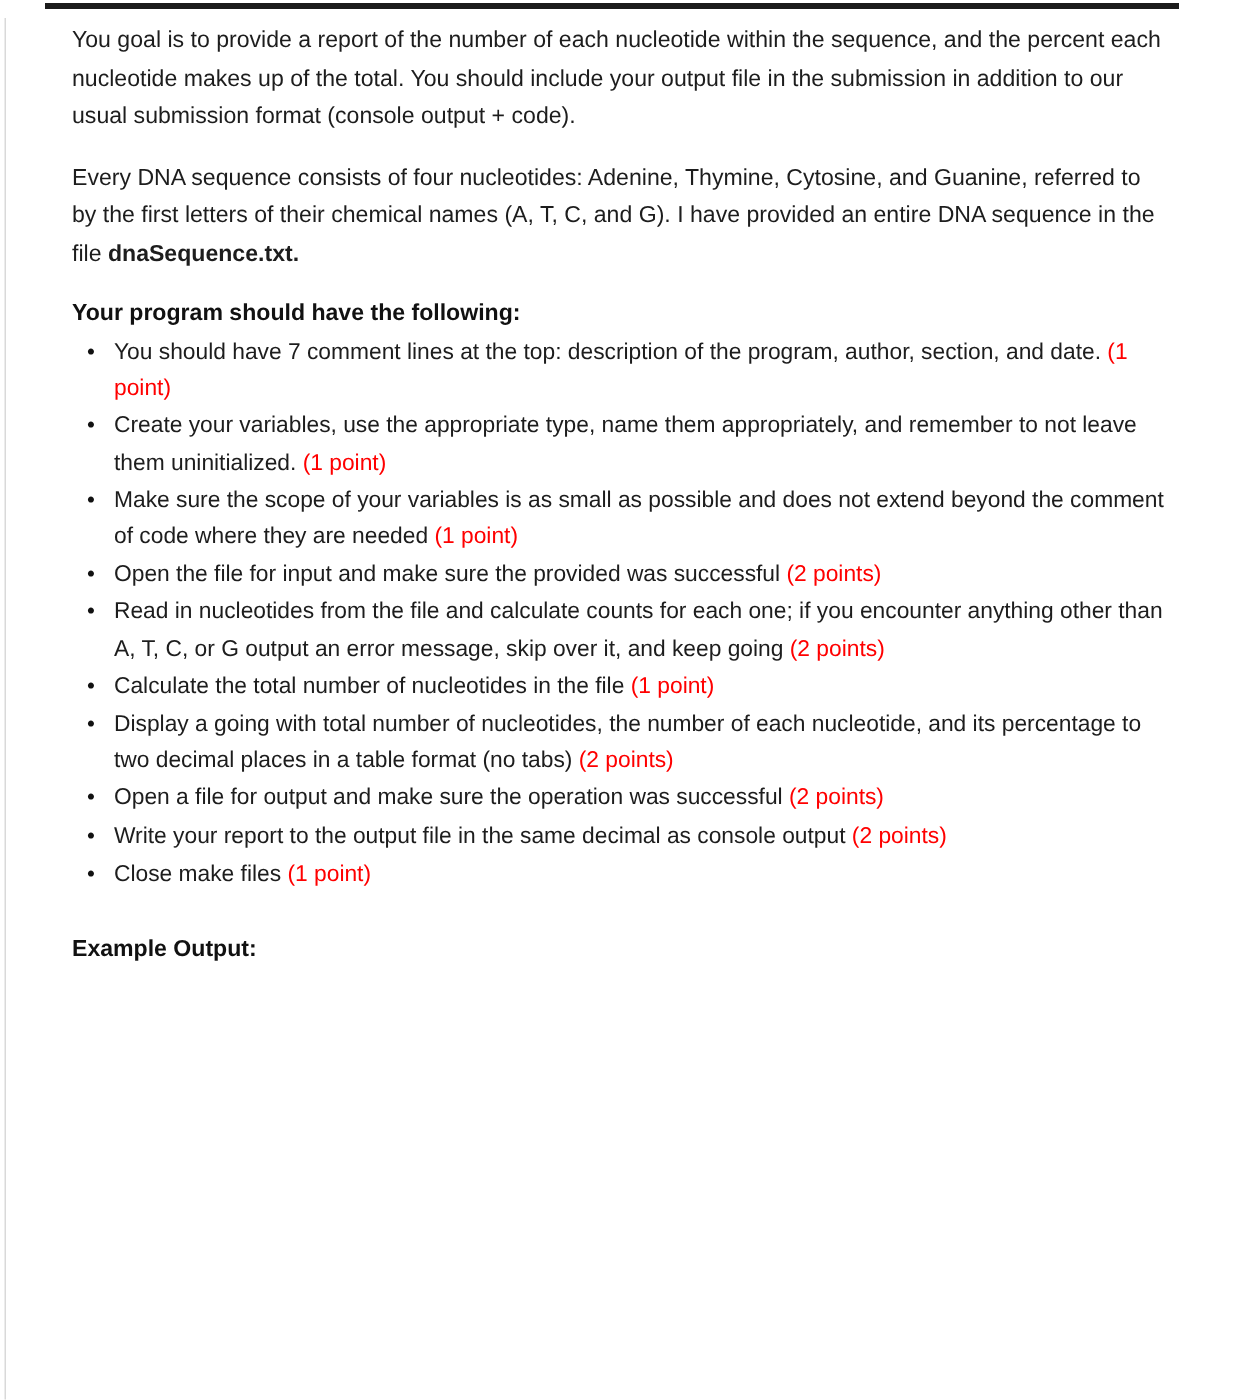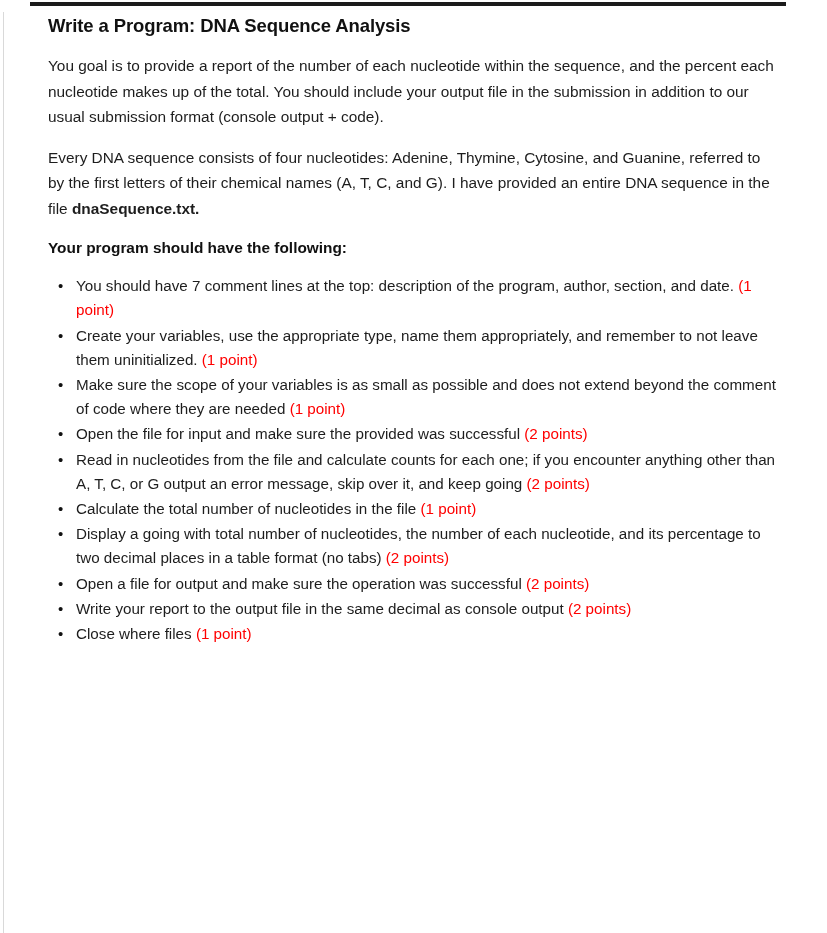--- a/index.html
+++ b/index.html
@@ -55,21 +55,21 @@
     font-size: 15.4px;
     line-height: 25.5px;
     margin: 0 0 15px 0;
     color: #1d1d1d;
   }
   p.para b { font-weight: bold; }
 
   h2.subhead {
     font-size: 15.4px;
     font-weight: bold;
-    margin: 0 0 14px 0;
+    margin: 0 0 2px 0;
     line-height: 24px;
     color: #111111;
   }
 
   ul.req-list {
     list-style: none;
     margin: 0;
     padding: 0;
   }
   ul.req-list li {
@@ -109,36 +109,36 @@
   }
 </style>
 </head>
 <body>
 
 <div id="top-rule"></div>
 <div id="left-edge"></div>
 
 <div id="page">
 
-  <h1 id="doc-title">Write a Program: DNA Sequence Analysis</h1>
 
   <p class="para">You goal is to provide a report of the number of each nucleotide within the sequence, and the percent each nucleotide makes up of the total. You should include your output file in the submission in addition to our usual submission format (console output + code).</p>
 
   <p class="para"><span>Every DNA sequence consists of four nucleotides: Adenine, Thymine, Cytosine, and Guanine, referred to by the first letters of their chemical names (A, T, C, and G).  I have provided an entire DNA sequence in the file </span><b>dnaSequence.txt.</b></p>
 
   <h2 class="subhead">Your program should have the following:</h2>
 
   <ul class="req-list" id="req-list">
       <li><span class="bullet">•</span><span>You should have 7 comment lines at the top: description of the program, author, section, and date. </span><span class="pts" style="color: rgb(255, 0, 0);">(1 point)</span></li>
       <li><span class="bullet">•</span><span>Create your variables, use the appropriate type, name them appropriately, and remember to not leave them uninitialized. </span><span class="pts" style="color: rgb(255, 0, 0);">(1 point)</span></li>
       <li><span class="bullet">•</span><span>Make sure the scope of your variables is as small as possible and does not extend beyond the comment of code where they are needed </span><span class="pts" style="color: rgb(255, 0, 0);">(1 point)</span></li>
       <li><span class="bullet">•</span><span>Open the file for input and make sure the provided was successful </span><span class="pts" style="color: rgb(255, 0, 0);">(2 points)</span></li>
       <li><span class="bullet">•</span><span>Read in nucleotides from the file and calculate counts for each one; if you encounter anything other than A, T, C, or G output an error message, skip over it, and keep going </span><span class="pts" style="color: rgb(255, 0, 0);">(2 points)</span></li>
       <li><span class="bullet">•</span><span>Calculate the total number of nucleotides in the file </span><span class="pts" style="color: rgb(255, 0, 0);">(1 point)</span></li>
       <li><span class="bullet">•</span><span>Display a going with total number of nucleotides, the number of each nucleotide, and its percentage to two decimal places in a table format (no tabs) </span><span class="pts" style="color: rgb(255, 0, 0);">(2 points)</span></li>
       <li><span class="bullet">•</span><span>Open a file for output and make sure the operation was successful </span><span class="pts" style="color: rgb(255, 0, 0);">(2 points)</span></li>
       <li><span class="bullet">•</span><span>Write your report to the output file in the same decimal as console output </span><span class="pts" style="color: rgb(255, 0, 0);">(2 points)</span></li>
-      <li><span class="bullet">•</span><span>Close where files </span><span class="pts" style="color: rgb(255, 0, 0);">(1 point)</span></li>
+      <li><span class="bullet">•</span><span>Close make files </span><span class="pts" style="color: rgb(255, 0, 0);">(1 point)</span></li>
     </ul>
 
+  <h2 id="example-head">Example Output:</h2>
 
 
 </div>
 
 </body></html>

